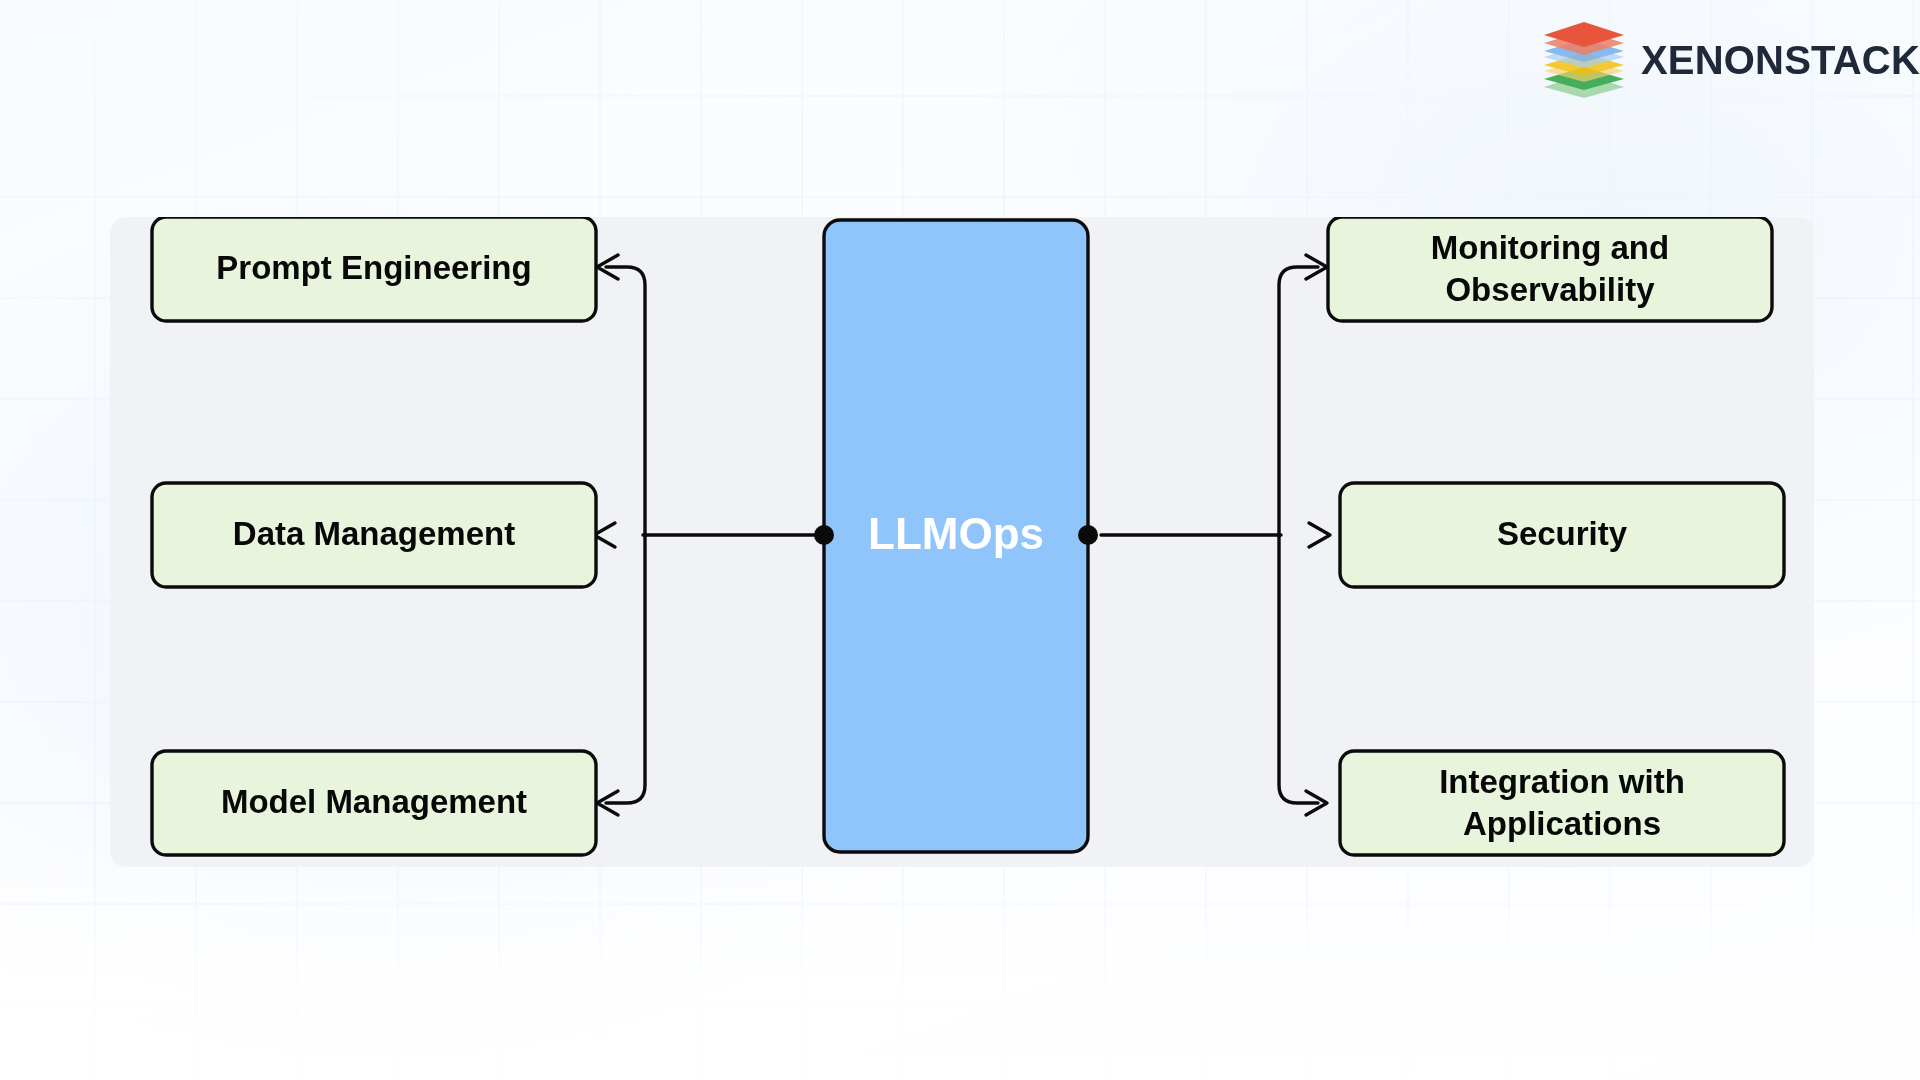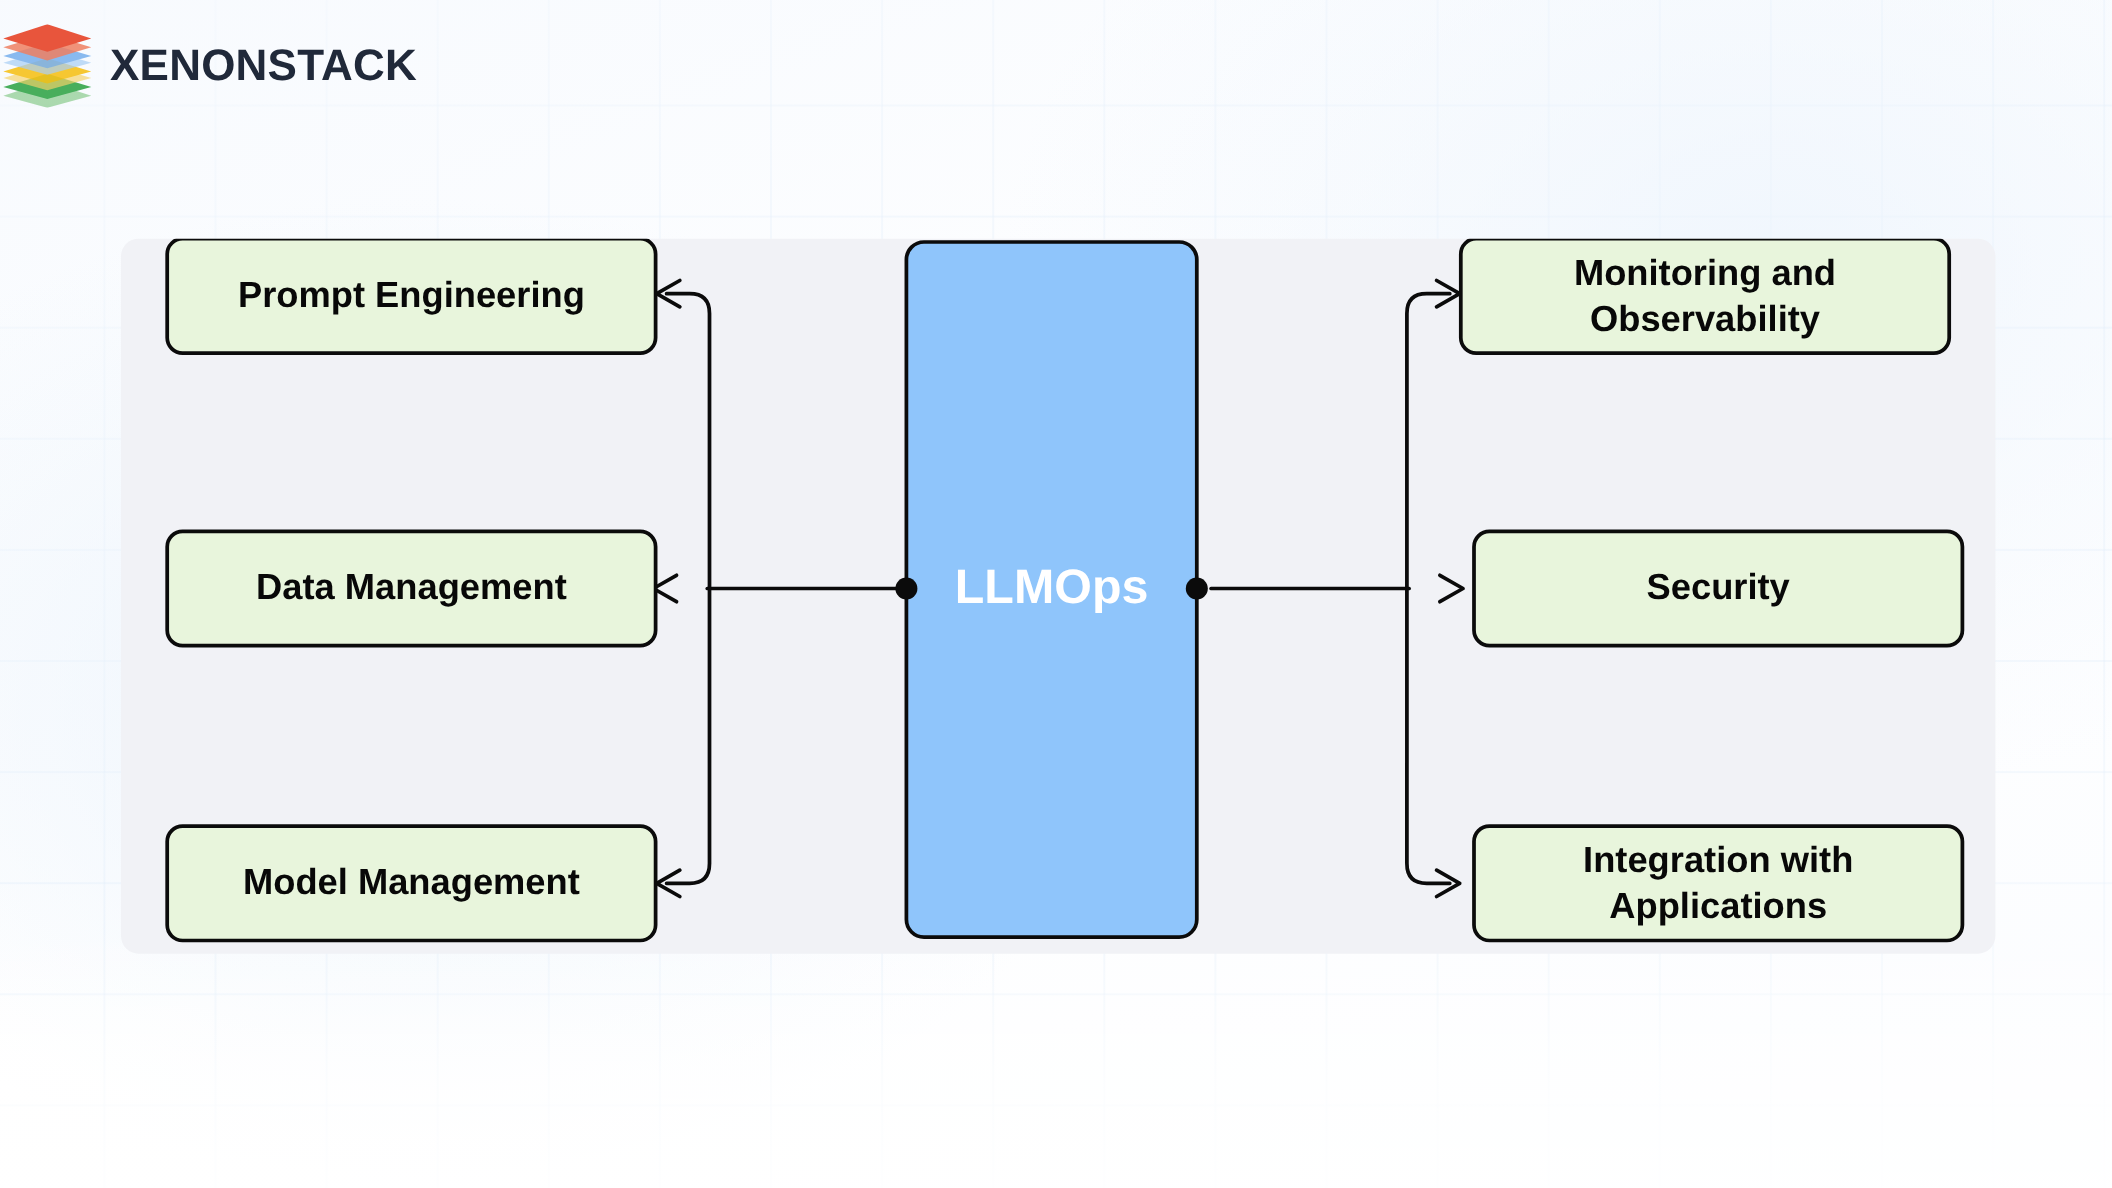--- a/index.html
+++ b/index.html
@@ -44,21 +44,21 @@
     pointer-events: none;
   }
 
   
   #brand {
     position: absolute;
     left: 0; right: 0;
     top: 22px;
     display: flex;
     align-items: center;
-    justify-content: flex-start;
+    justify-content: flex-end;
     gap: 14px;
     z-index: 5;
   }
   #brand-mark { width: 86px; height: 76px; display: block; }
   #brand-name {
     font-size: 40px;
     font-weight: 700;
     letter-spacing: 0.2px;
     color: #20293a;
     line-height: 1;

